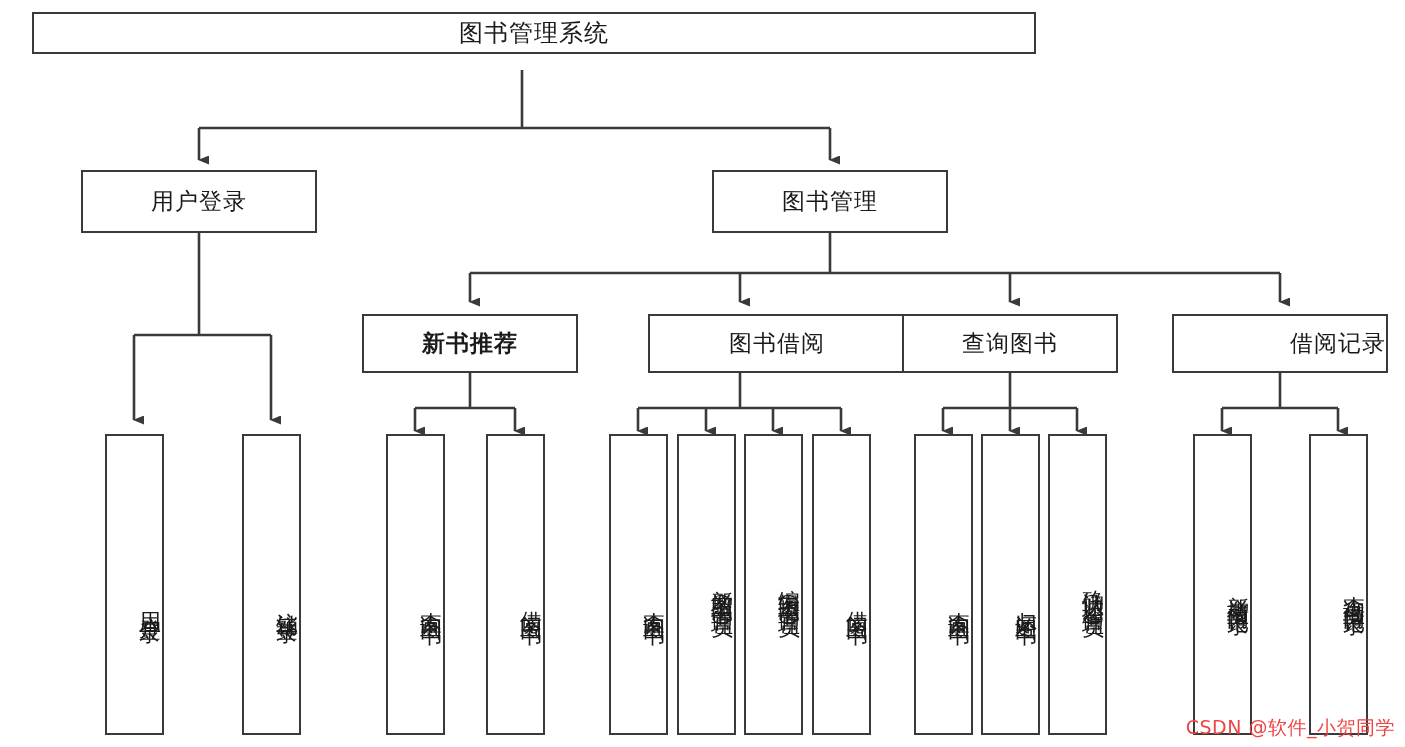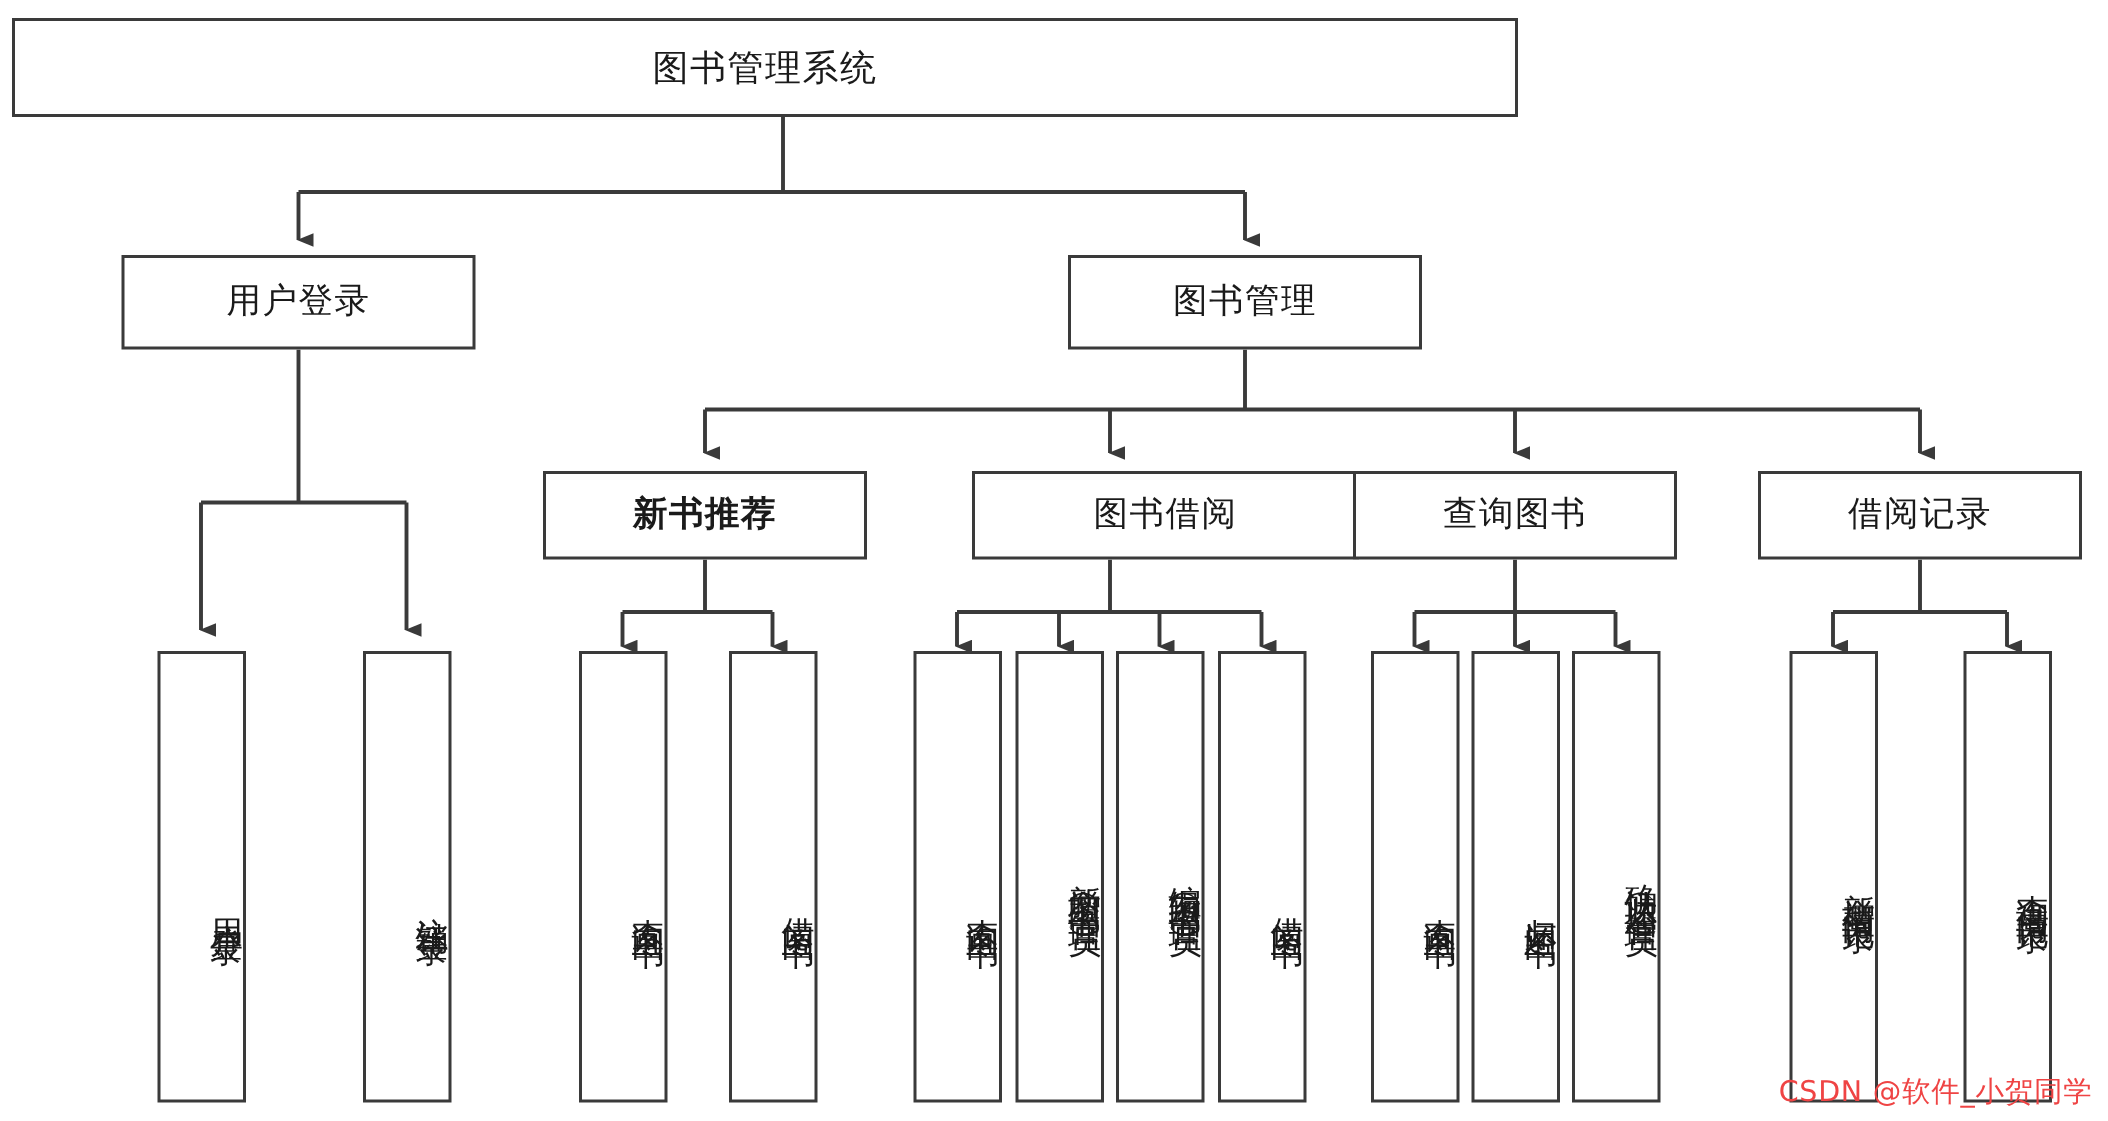--- a/index.html
+++ b/index.html
@@ -124,41 +124,41 @@
       <path d="M1010,408 L1010,431" marker-end="url(#arrow)"></path>
       <path d="M1077,408 L1077,431" marker-end="url(#arrow)"></path>
 
       <path d="M1280,373 L1280,408"></path>
       <path d="M1222,408 L1338,408"></path>
       <path d="M1222,408 L1222,431" marker-end="url(#arrow)"></path>
       <path d="M1338,408 L1338,431" marker-end="url(#arrow)"></path>
     </g>
   </svg>
 
-  <div class="node horiz root" style="left:8px; top:12px; width:1004px; height:66px;">
+  <div class="node horiz root" style="left:32px; top:12px; width:1004px; height:42px;">
     <span>图书管理系统</span>
   </div>
 
   <div class="node horiz" style="left:81px; top:170px; width:236px; height:63px;">
     <span>用户登录</span>
   </div>
   <div class="node horiz" style="left:712px; top:170px; width:236px; height:63px;">
     <span>图书管理</span>
   </div>
 
   <div class="node horiz" style="left:362px; top:314px; width:216px; height:59px;font-weight:bold;">
     <span>新书推荐</span>
   </div>
   <div class="node horiz" style="left:632px; top:314px; width:258px; height:59px;margin-left:16px;">
     <span>图书借阅</span>
   </div>
   <div class="node horiz" style="left:902px; top:314px; width:216px; height:59px;">
     <span>查询图书</span>
   </div>
-  <div class="node horiz" style="left:1172px; top:314px; width:216px; height:59px;">
+  <div class="node horiz" style="left:1172px; top:314px; width:216px; height:59px;justify-content:flex-end;">
     <span>借阅记录</span>
   </div>
 
   <div class="node vert" style="left:105px; top:434px; width:59px; height:301px;">
     <span class="vtext">用户登录</span>
   </div>
   <div class="node vert" style="left:242px; top:434px; width:59px; height:301px;">
     <span class="vtext">注销登录</span>
   </div>
 

